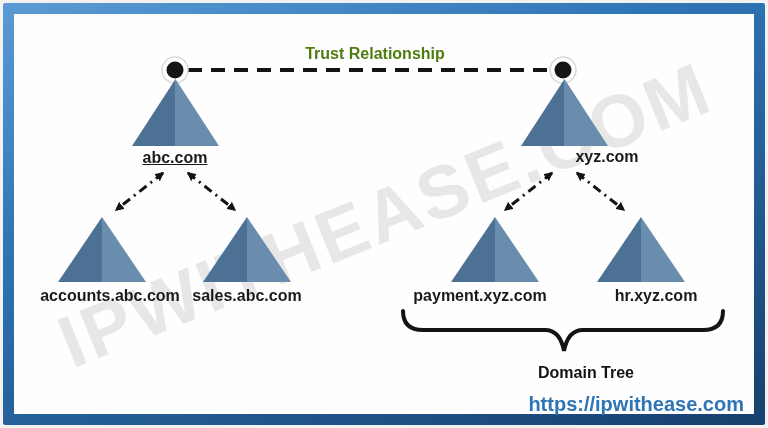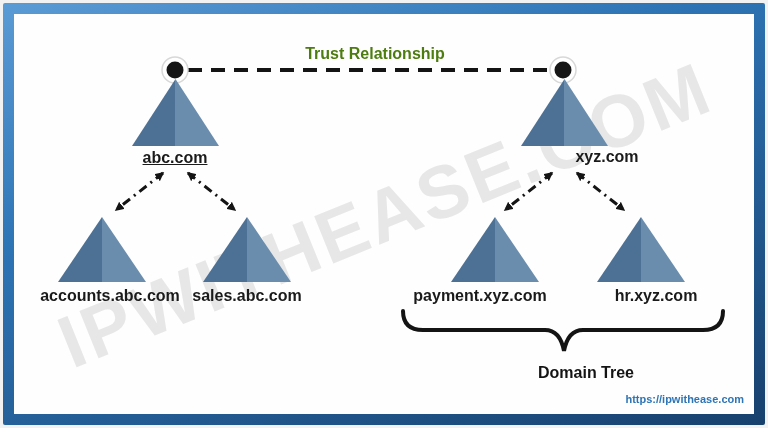--- a/index.html
+++ b/index.html
@@ -80,21 +80,21 @@
     transform: translateX(-50%);
     font-size: 16px;
     font-weight: bold;
     color: #141414;
     white-space: nowrap;
     z-index: 4;
   }
   .site-link {
     position: absolute;
     right: 24px; top: 393px;
-    font-size: 11px;
+    font-size: 20px;
     font-weight: bold;
     color: var(--link);
     text-decoration: none;
     z-index: 4;
   }
 </style>
 </head>
 <body>
 
 <div class="frame">

